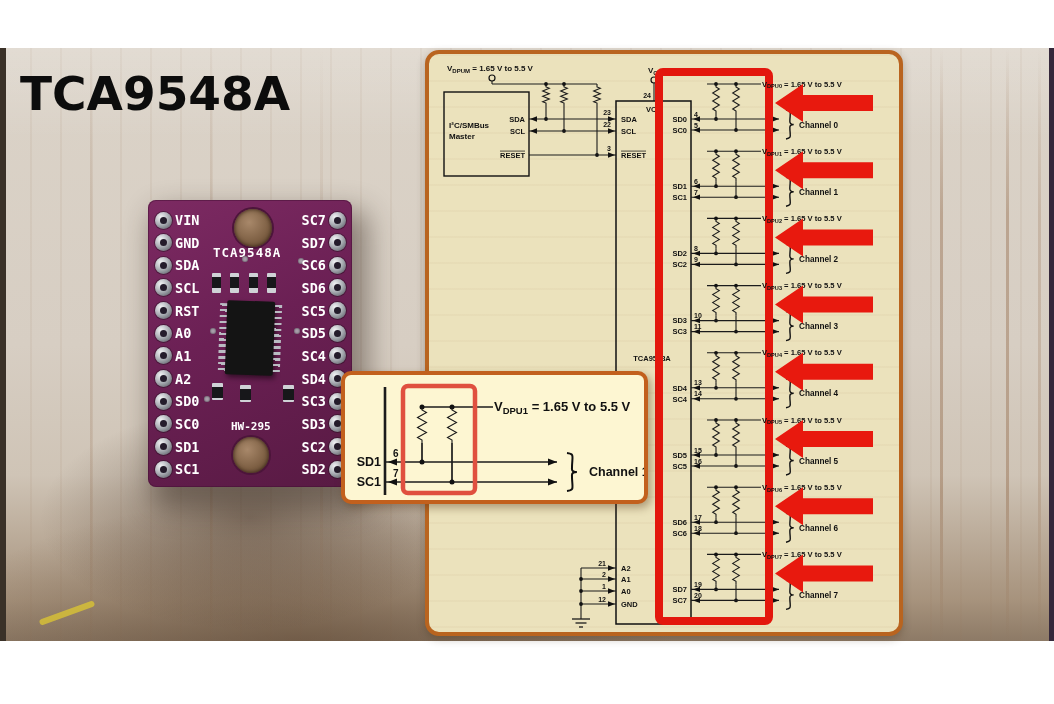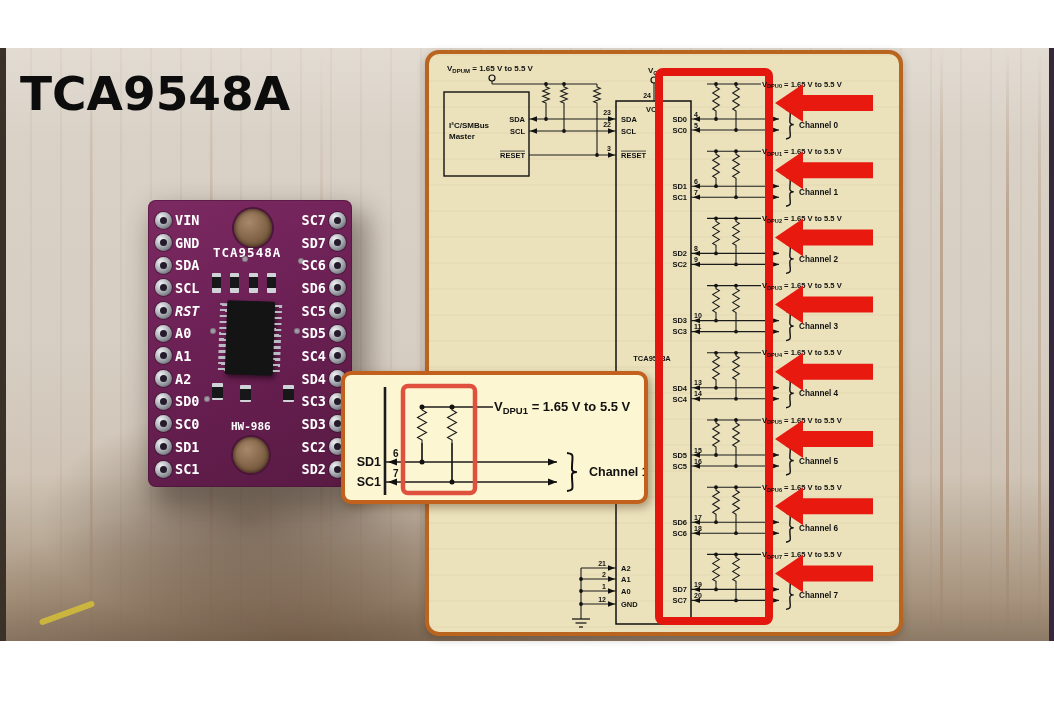--- a/index.html
+++ b/index.html
@@ -88,31 +88,31 @@
   <div class="cmp" style="left:101px;top:73px;width:9px;height:20px;"></div>
   <div class="cmp" style="left:119px;top:73px;width:9px;height:20px;"></div>
   <div class="cmp" style="left:64px;top:183px;width:11px;height:17px;"></div>
   <div class="cmp" style="left:92px;top:185px;width:11px;height:17px;"></div>
   <div class="cmp" style="left:135px;top:185px;width:11px;height:17px;"></div>
   <div class="via" style="left:94px;top:56px;"></div>
   <div class="via" style="left:150px;top:58px;"></div>
   <div class="via" style="left:62px;top:128px;"></div>
   <div class="via" style="left:146px;top:128px;"></div>
   <div class="via" style="left:56px;top:196px;"></div>
-  <div class="silk" style="left:83px;top:218px;font-size:11px;">HW-986</div>
+  <div class="silk" style="left:83px;top:218px;font-size:11px;">HW-295</div>
 <div class="pad" style="left:6.5px;top:11.5px;"></div>
     <div class="silk" style="left:27px;top:11.0px;">VIN</div>
     <div class="pad" style="left:6.5px;top:34.1px;"></div>
     <div class="silk" style="left:27px;top:33.6px;">GND</div>
     <div class="pad" style="left:6.5px;top:56.8px;"></div>
     <div class="silk" style="left:27px;top:56.3px;">SDA</div>
     <div class="pad" style="left:6.5px;top:79.4px;"></div>
     <div class="silk" style="left:27px;top:78.9px;">SCL</div>
     <div class="pad" style="left:6.5px;top:102.1px;"></div>
-    <div class="silk" style="left:27px;top:101.6px;font-style:italic;">RST</div>
+    <div class="silk" style="left:27px;top:101.6px;">RST</div>
     <div class="pad" style="left:6.5px;top:124.8px;"></div>
     <div class="silk" style="left:27px;top:124.3px;">A0</div>
     <div class="pad" style="left:6.5px;top:147.4px;"></div>
     <div class="silk" style="left:27px;top:146.9px;">A1</div>
     <div class="pad" style="left:6.5px;top:170.0px;"></div>
     <div class="silk" style="left:27px;top:169.5px;">A2</div>
     <div class="pad" style="left:6.5px;top:192.7px;"></div>
     <div class="silk" style="left:27px;top:192.2px;">SD0</div>
     <div class="pad" style="left:6.5px;top:215.3px;"></div>
     <div class="silk" style="left:27px;top:214.8px;">SC0</div>

